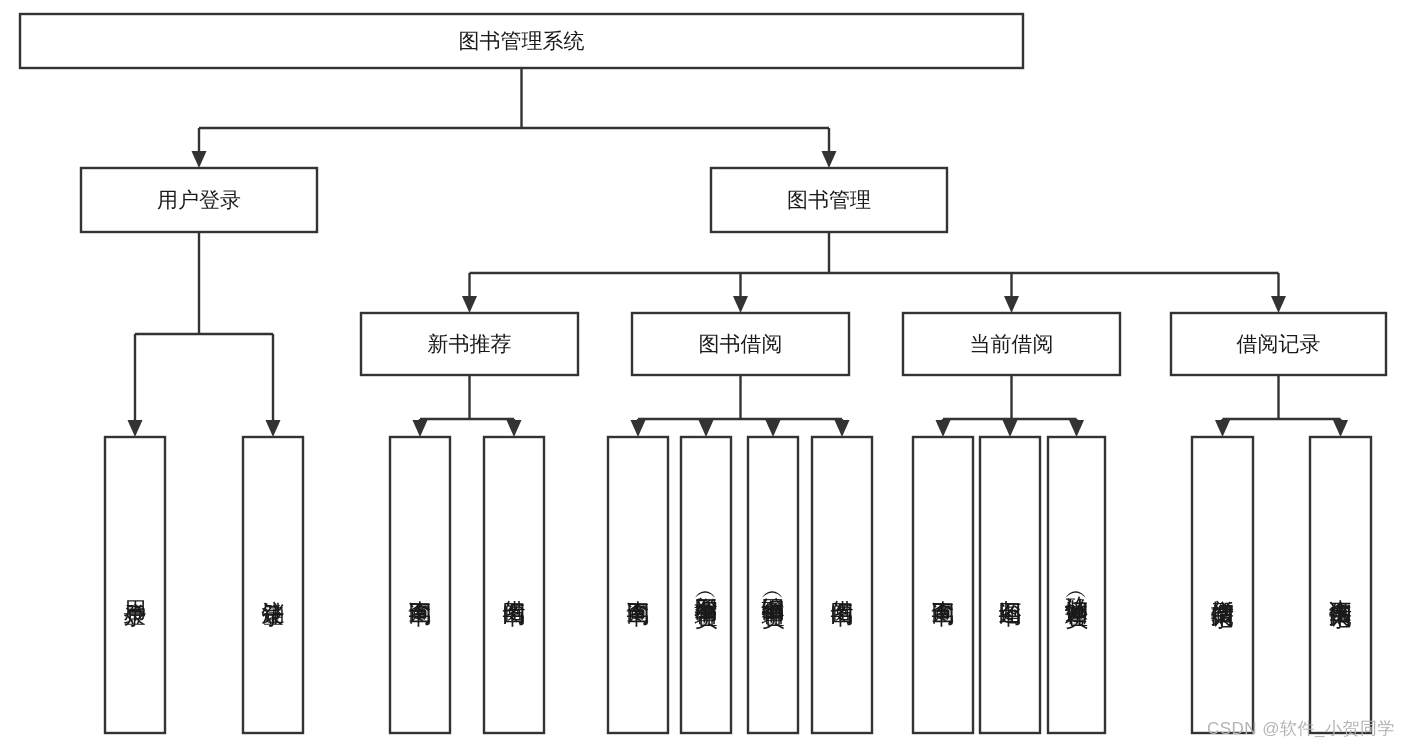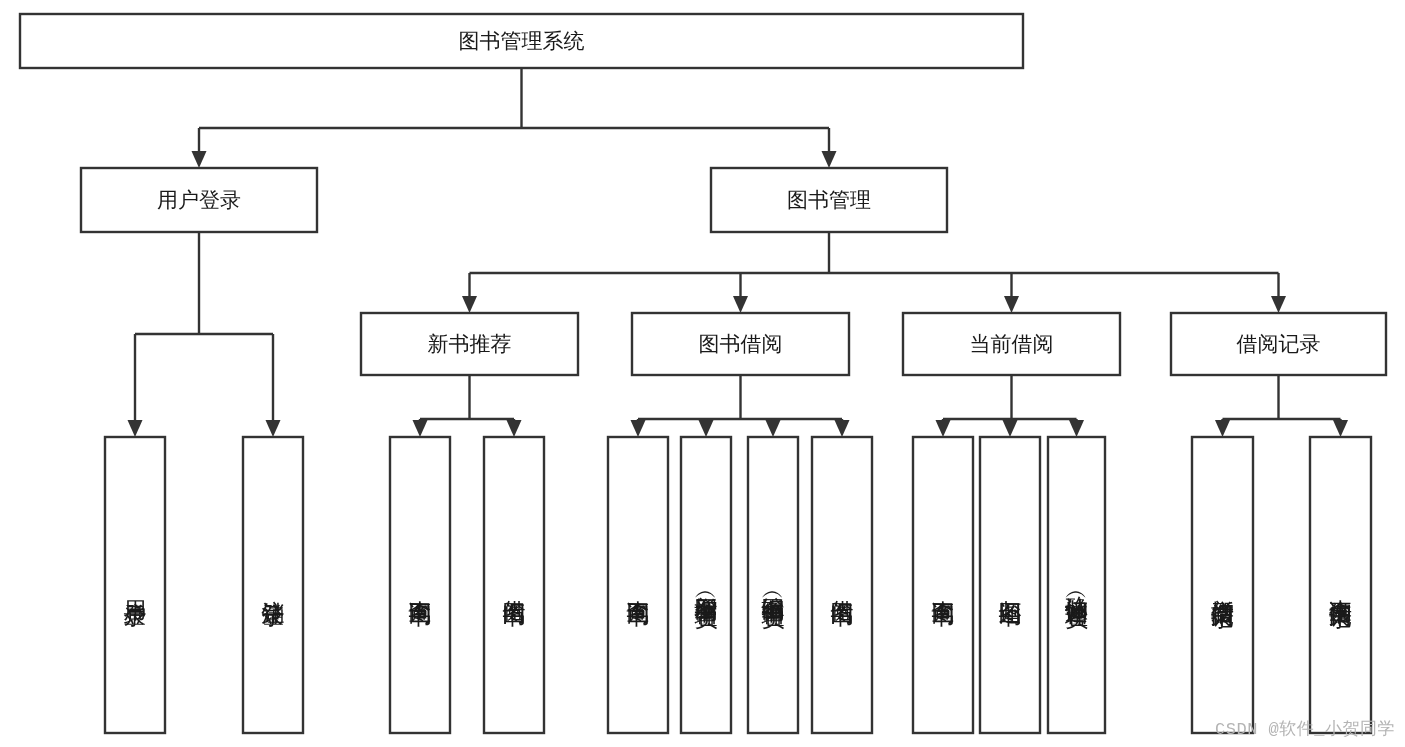--- a/index.html
+++ b/index.html
@@ -59,21 +59,21 @@
     align-items: center;
     justify-content: center;
     text-align: center;
     white-space: nowrap;
     pointer-events: none;
   }
   .watermark {
     position: absolute;
     right: 10px;
     bottom: 7px;
-    font-family: Liberation Mono, monospace;
+    font-family: Liberation Sans, sans-serif;
     font-size: 17px;
     color: #b4b4b4;
     letter-spacing: 0.5px;
     white-space: nowrap;
   }
 </style>
 </head>
 <body>
 
 <div id="canvas">

